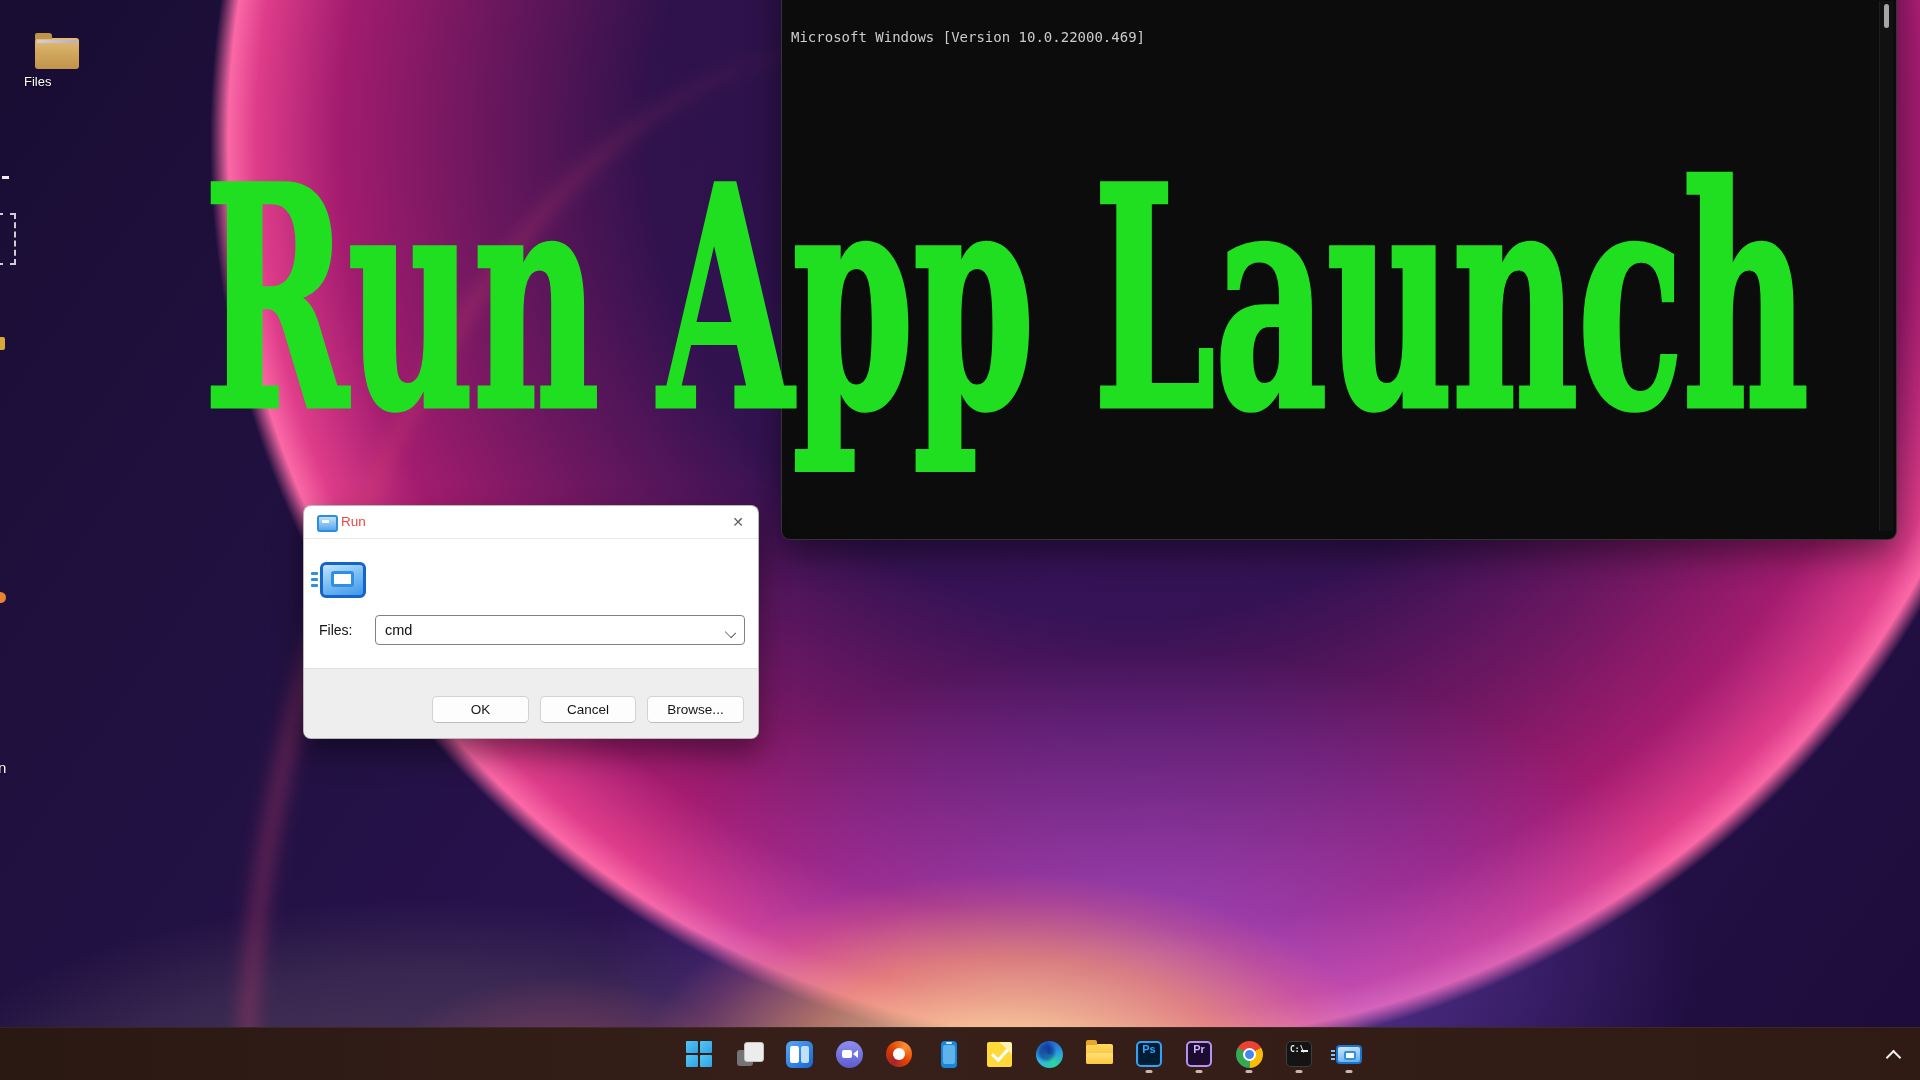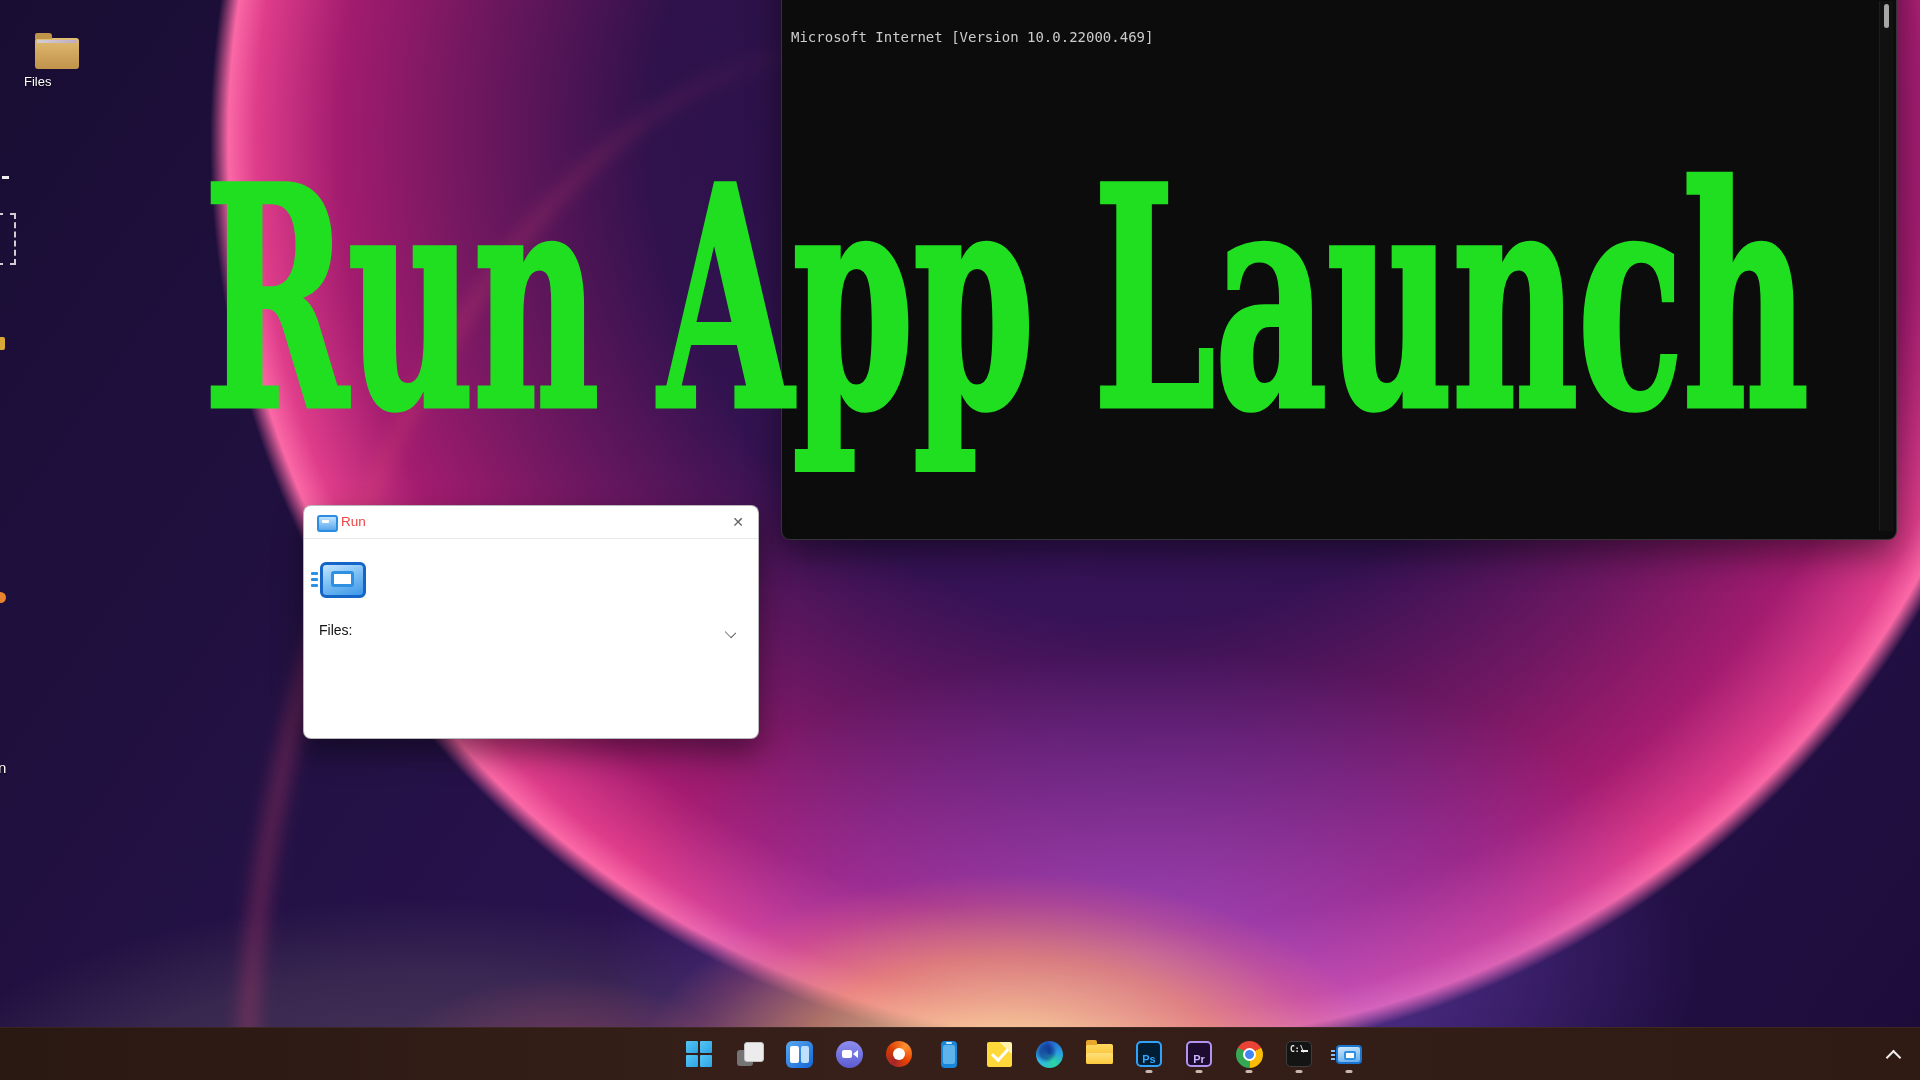--- a/index.html
+++ b/index.html
@@ -149,21 +149,21 @@
     background:
       radial-gradient(circle at 38% 42%,rgba(10,40,120,.55) 0 26%,rgba(10,40,120,0) 46%),
       conic-gradient(from 150deg,#2bd4a4,#30b5e8 90deg,#1f55c4 200deg,#2a9fe0 290deg,#2bd4a4);}
   
   .ic-folder{position:relative;width:27px;height:20px;border-radius:2px;
     background:linear-gradient(180deg,#ffd95e,#f7b526);}
   .ic-folder::before{content:"";position:absolute;left:0;top:-4px;width:11px;height:5px;background:#e8a62d;border-radius:2px 2px 0 0;}
   .ic-folder::after{content:"";position:absolute;left:0;bottom:0;width:27px;height:11px;
     background:linear-gradient(180deg,#ffe07a,#fcc93d);border-radius:2px;}
   
-  .ic-ps,.ic-pr{width:26px;height:26px;border-radius:5px;display:flex;align-items:flex-end;justify-content:center;
+  .ic-ps,.ic-pr{width:26px;height:26px;border-radius:5px;display:flex;align-items:flex-start;justify-content:center;
     font-size:11px;font-weight:bold;box-sizing:border-box;}
   .ic-ps{background:#001d33;border:2px solid #2fa3f7;color:#31a8ff;}
   .ic-pr{background:#1d0b30;border:2px solid #b293f0;color:#cdb4ff;}
   
   .ic-chrome{position:relative;width:27px;height:27px;border-radius:50%;
     background:conic-gradient(from -60deg,#ea4335 0 120deg,#fbbc05 120deg 240deg,#34a853 240deg 360deg);}
   .ic-chrome::after{content:"";position:absolute;left:7px;top:7px;width:9px;height:9px;background:#4285f4;
     border:2px solid #fff;border-radius:50%;}
   
   .ic-cmd{position:relative;width:26px;height:26px;border-radius:5px;background:#141414;border:1px solid #3d3d3d;box-sizing:border-box;}
@@ -194,21 +194,21 @@
     <div class="files-label">Files</div>
   </div>
   <div class="sel-rect"></div>
   <div class="dot-a"></div>
   <div class="dot-b"></div>
   <div class="dot-c"></div>
   <div class="partial-n">n</div>
 
   <div class="terminal">
     <div class="term-content">
-      <div class="term-line">Microsoft Internet [Version 10.0.22000.469]</div>
+      <div class="term-line">Microsoft Windows [Version 10.0.22000.469]</div>
       <div class="term-line"></div>
     </div>
     <div class="term-scroll-track"></div>
     <div class="term-scroll-thumb"></div>
   </div>
 
   <div class="overlay-title">Run App Launch</div>
 
   <div class="run-dialog">
     <div class="dlg-titlebar">
@@ -217,22 +217,28 @@
       <button class="dlg-close">
         <span>✕</span>
       </button>
     </div>
 
     <span class="run-glyph-l">
         <span class="inner"></span>
       </span>
 
     <label class="dlg-open-label">Files:</label>
+    <input class="open-input" type="text" value="cmd" style="">
     <span class="combo-chevron"></span>
 
+    <div class="dlg-footer">
+      <button class="dlg-btn btn-ok">OK</button>
+      <button class="dlg-btn btn-cancel">Cancel</button>
+      <button class="dlg-btn btn-browse">Browse...</button>
+    </div>
   </div>
 
   <div class="taskbar">
     <div class="tb-icons">
       <button class="tb-btn">
         <span class="ic-start">
             <i></i>
             <i></i>
             <i></i>
             <i></i>

